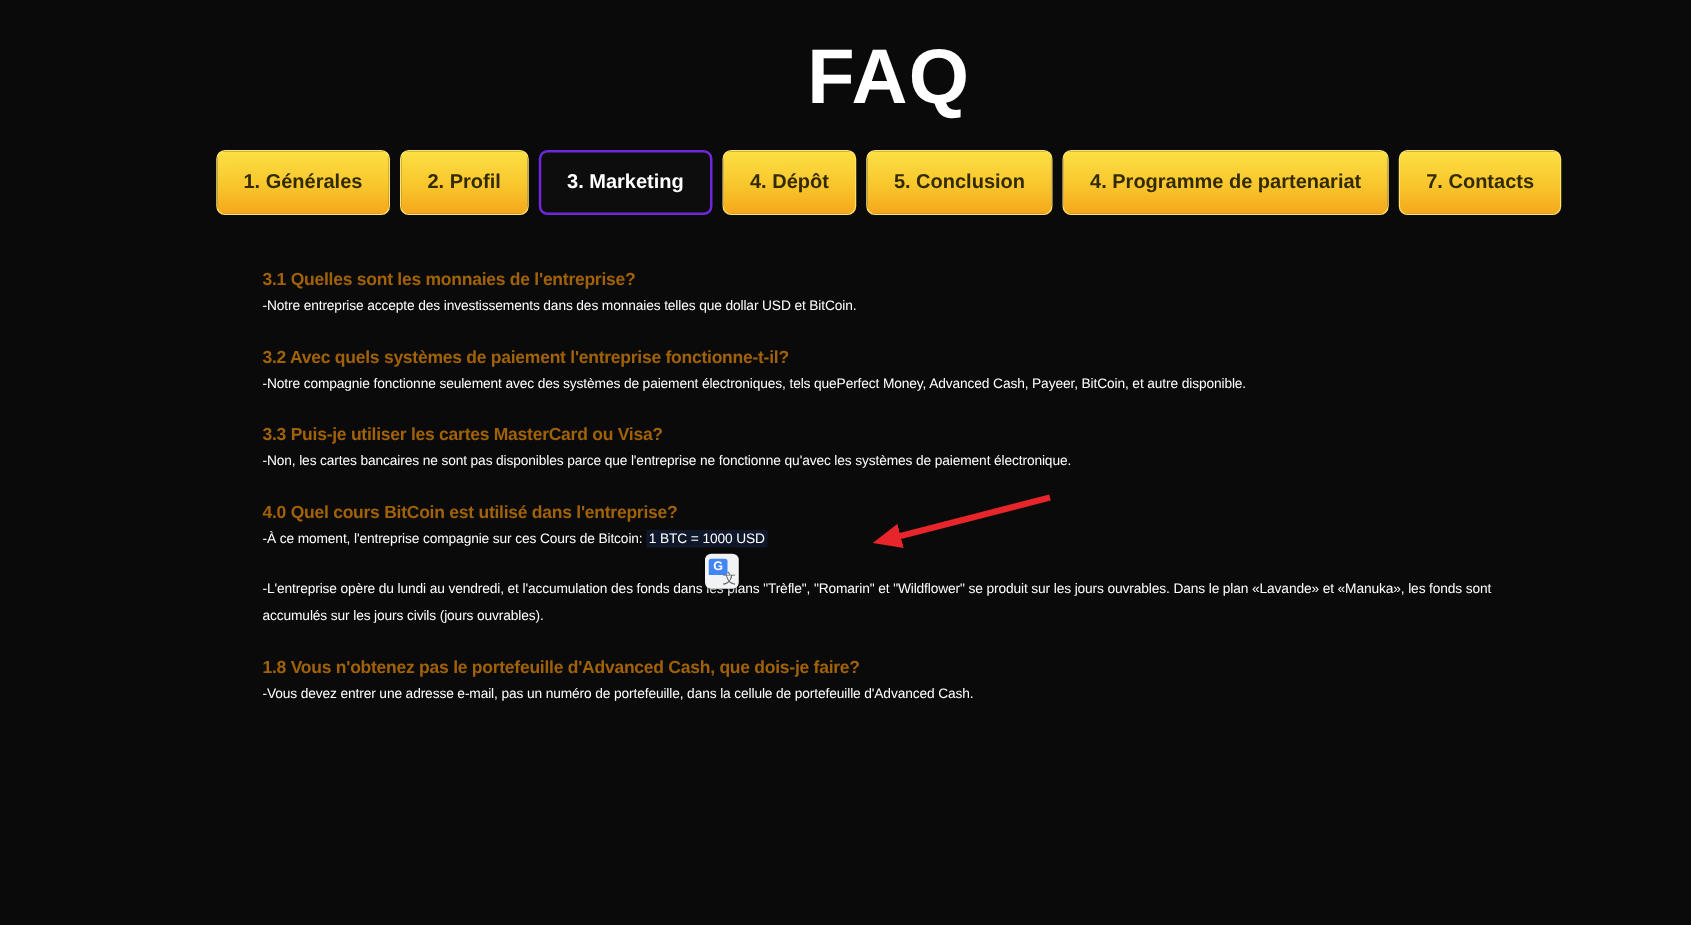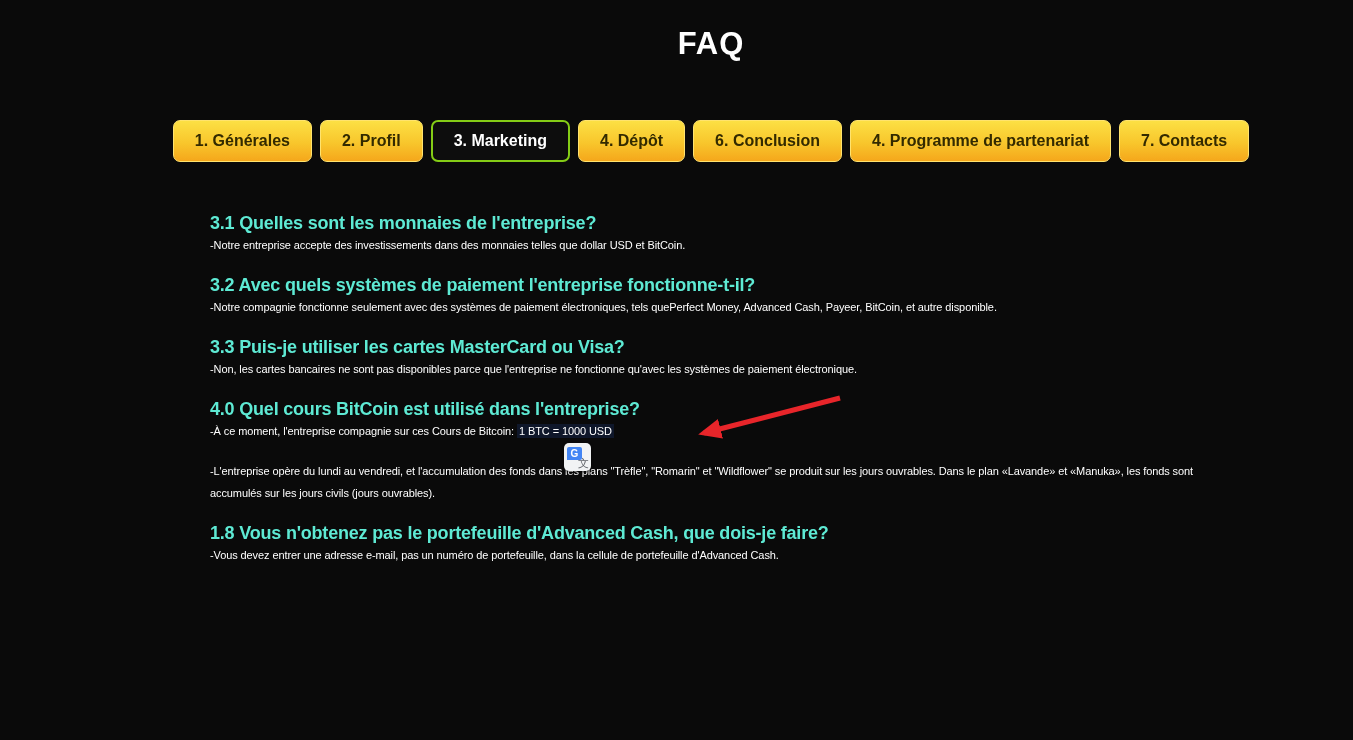--- a/index.html
+++ b/index.html
@@ -22,66 +22,66 @@
     position: absolute;
     left: 210px;
     top: 0;
     width: 1002px;
   }
   .page-title {
     margin: 0;
     padding-top: 26px;
     text-align: center;
     color: #ffffff;
-    font-size: 31px;
+    font-size: 62px;
     font-weight: bold;
     letter-spacing: 1px;
   }
   .tabs {
     position: absolute;
     left: 0;
     top: 120px;
     width: 1002px;
     display: flex;
     justify-content: center;
     gap: 8px;
   }
   .tab {
-    height: 42px;
+    height: 52px;
     display: flex;
     align-items: center;
     padding: 0 21px;
     border-radius: 7px;
     background: linear-gradient(180deg, #fce044 0%, #f8c62c 55%, #f5a71b 100%);
     border: 1px solid #ffe36e;
     box-sizing: border-box;
     color: #332a00;
     font-size: 16px;
     font-weight: bold;
     white-space: nowrap;
     cursor: pointer;
   }
   .tab.active {
     background: #0d0d0d;
-    border: 2px solid #84cc16;
+    border: 2px solid #6d28d9;
     color: #ffffff;
   }
   .sections {
     position: absolute;
     left: 0;
     top: 212px;
     width: 1002px;
   }
   .faq-section {
     margin-bottom: 18px;
   }
   .faq-question {
     margin: 0;
-    color: #5eead4;
-    font-size: 18px;
+    color: #a16207;
+    font-size: 14px;
     font-weight: bold;
     line-height: 22px;
     letter-spacing: -0.2px;
   }
   .faq-answer {
     margin: 0;
     color: #ffffff;
     font-size: 11px;
     line-height: 22px;
     letter-spacing: -0.1px;
@@ -137,21 +137,21 @@
 <div class="page">
   <div class="content">
 
     <h1 class="page-title">FAQ</h1>
 
     <div class="tabs">
       <div class="tab">1. Générales</div>
       <div class="tab">2. Profil</div>
       <div class="tab active">3. Marketing</div>
       <div class="tab">4. Dépôt</div>
-      <div class="tab">6. Conclusion</div>
+      <div class="tab">5. Conclusion</div>
       <div class="tab">4. Programme de partenariat</div>
       <div class="tab">7. Contacts</div>
     </div>
 
     <div class="sections">
 
       <div class="faq-section">
         <h3 class="faq-question">3.1 Quelles sont les monnaies de l'entreprise?</h3>
         <p class="faq-answer">-Notre entreprise accepte des investissements dans des monnaies telles que dollar USD et BitCoin.</p>
       </div>

